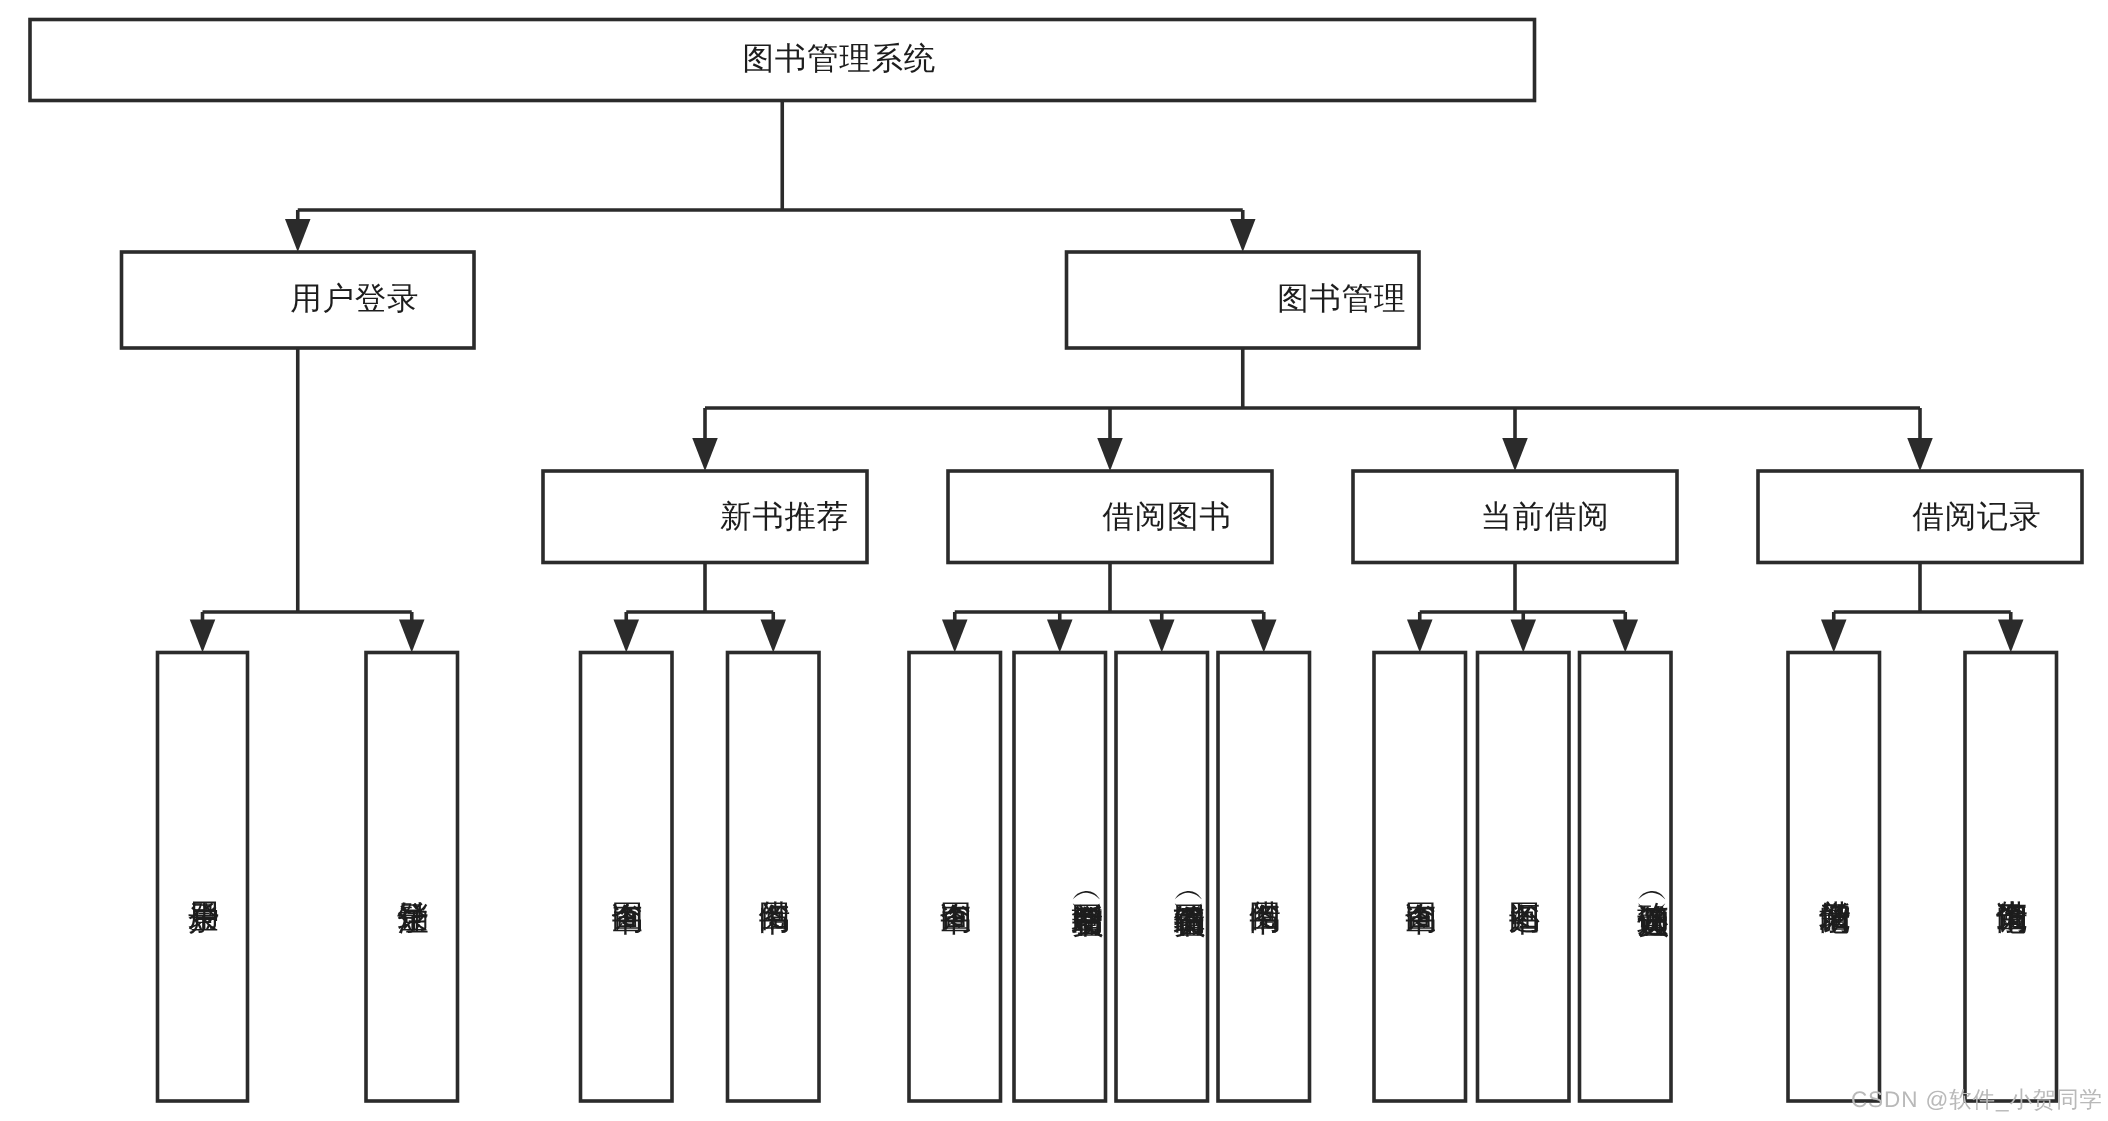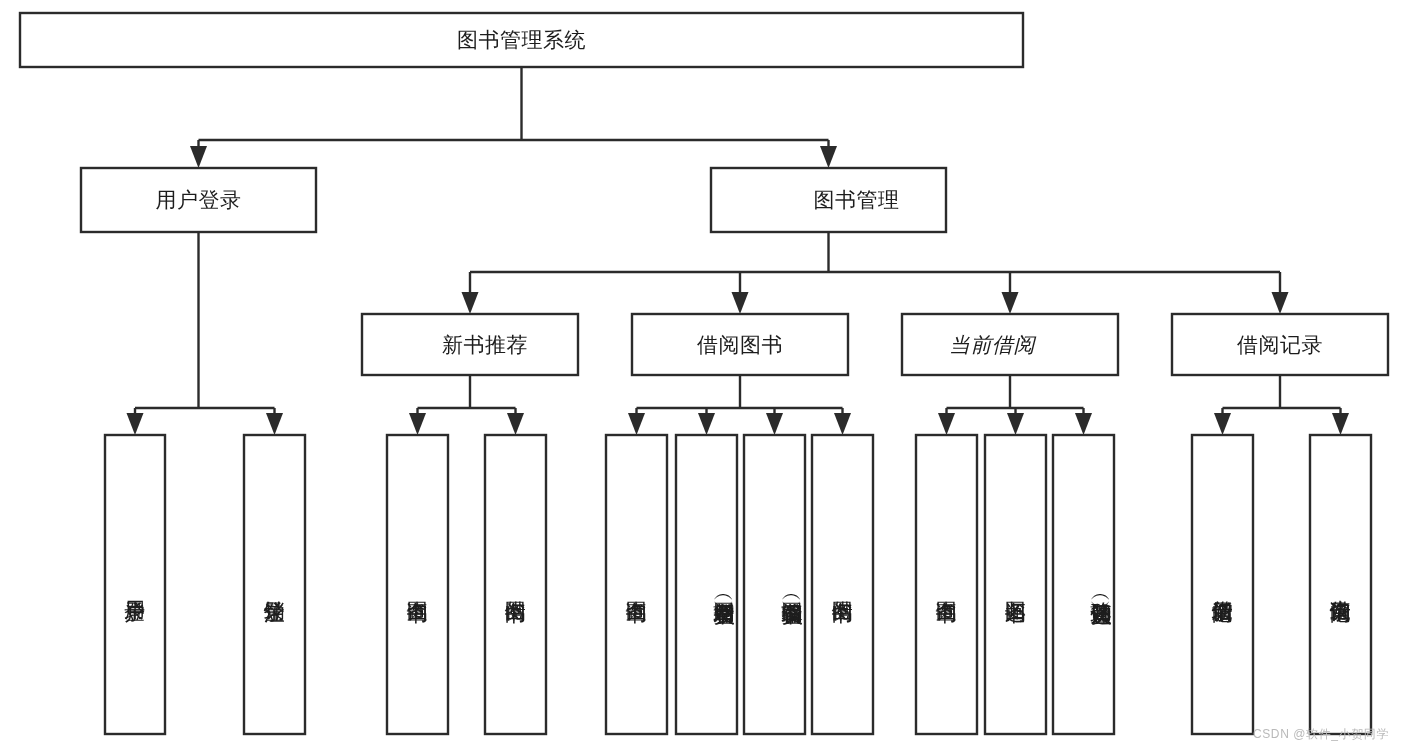--- a/index.html
+++ b/index.html
@@ -45,40 +45,41 @@
     position: absolute;
     display: flex;
     align-items: center;
     justify-content: center;
     color: #1d1d1d;
     font-size: 21px;
     line-height: 1.2;
     letter-spacing: 0.5px;
     white-space: nowrap;
     pointer-events: none;
+    margin-left: 38px;
   }
   .node-label-v {
     position: absolute;
     display: flex;
     align-items: center;
     justify-content: center;
     color: #1d1d1d;
     font-size: 21px;
     line-height: 1.22;
     letter-spacing: 0.5px;
     writing-mode: vertical-rl;
     text-orientation: upright;
     pointer-events: none;
     text-align: center;
   }
   .watermark {
     position: absolute;
-    right: 16px;
+    right: 3px;
     bottom: 4px;
-    font-size: 12px;
+    font-size: 15px;
     color: #b9b9b9;
     letter-spacing: 0.6px;
     white-space: nowrap;
     pointer-events: none;
   }
 </style>
 </head>
 <body>
 
 <div id="diagram-root">
@@ -187,21 +188,21 @@
     <rect class="node-box" x="1310" y="435" width="61" height="299"></rect>
   </svg>
 
   <div class="node-label-h" style="left:20px; top:13px; width:1003px; height:54px;">图书管理系统</div>
 
   <div class="node-label-h" style="left:81px; top:168px; width:235px; height:64px;">用户登录</div>
   <div class="node-label-h" style="left:711px; top:168px; width:235px; height:64px;padding-left:28px;">图书管理</div>
 
   <div class="node-label-h" style="left:362px; top:314px; width:216px; height:61px;padding-left:15px;">新书推荐</div>
   <div class="node-label-h" style="left:632px; top:314px; width:216px; height:61px;">借阅图书</div>
-  <div class="node-label-h" style="left:902px; top:314px; width:180px; height:61px;font-style:italic;">当前借阅</div>
+  <div class="node-label-h" style="left:902px; top:314px; width:180px; height:61px;">当前借阅</div>
   <div class="node-label-h" style="left:1172px; top:314px; width:216px; height:61px;border-radius:13px;">借阅记录</div>
 
   <div class="node-label-v" style="left:105px; top:435px; width:60px; height:299px;">用户登录</div>
   <div class="node-label-v" style="left:244px; top:435px; width:61px; height:299px;">注销登录</div>
 
   <div class="node-label-v" style="left:387px; top:435px; width:61px; height:299px;">查询图书</div>
   <div class="node-label-v" style="left:485px; top:435px; width:61px; height:299px;">借阅图书</div>
 
   <div class="node-label-v" style="left:606px; top:435px; width:61px; height:299px;">查询图书</div>
   <div class="node-label-v" style="left:676px; top:435px; width:61px; height:299px; align-items:flex-start; padding-top:6px; box-sizing:border-box;">新增图书（管理员）</div>

